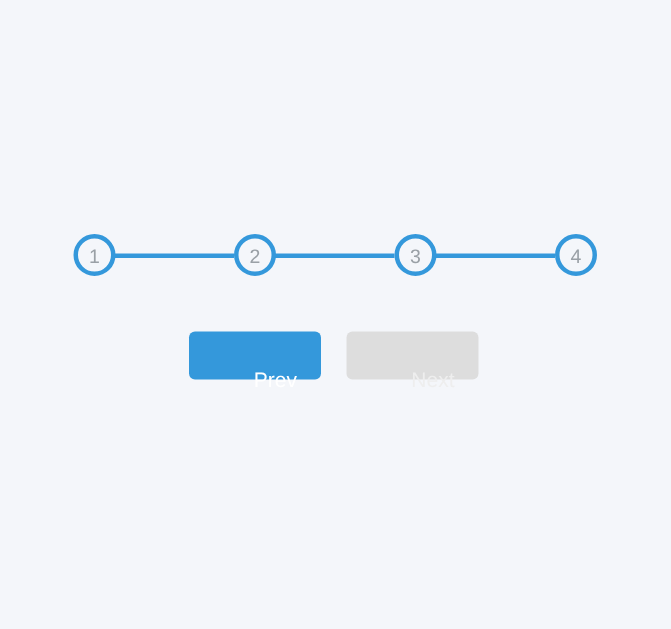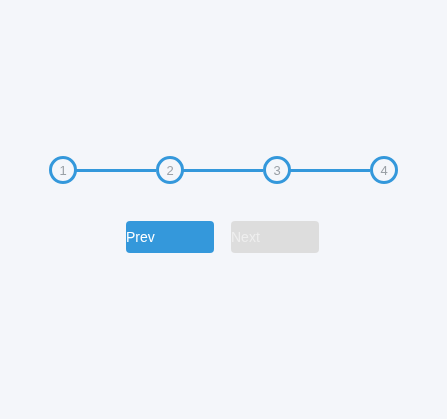--- a/index.html
+++ b/index.html
@@ -80,22 +80,22 @@
   }
 
   .btn {
     width: 88px;
     height: 32px;
     border: none;
     border-radius: 4px;
     font-family: "Liberation Sans", sans-serif;
     font-size: 14px;
     line-height: 32px;
-    padding: 0;
-    text-align: left;
+    padding: 16px;
+    text-align: right;
     cursor: pointer;
     display: block;
   }
   .btn-primary {
     background: #3498db;
     color: #ffffff;
   }
   .btn-disabled {
     background: #dddddd;
     color: #eeeeee;

